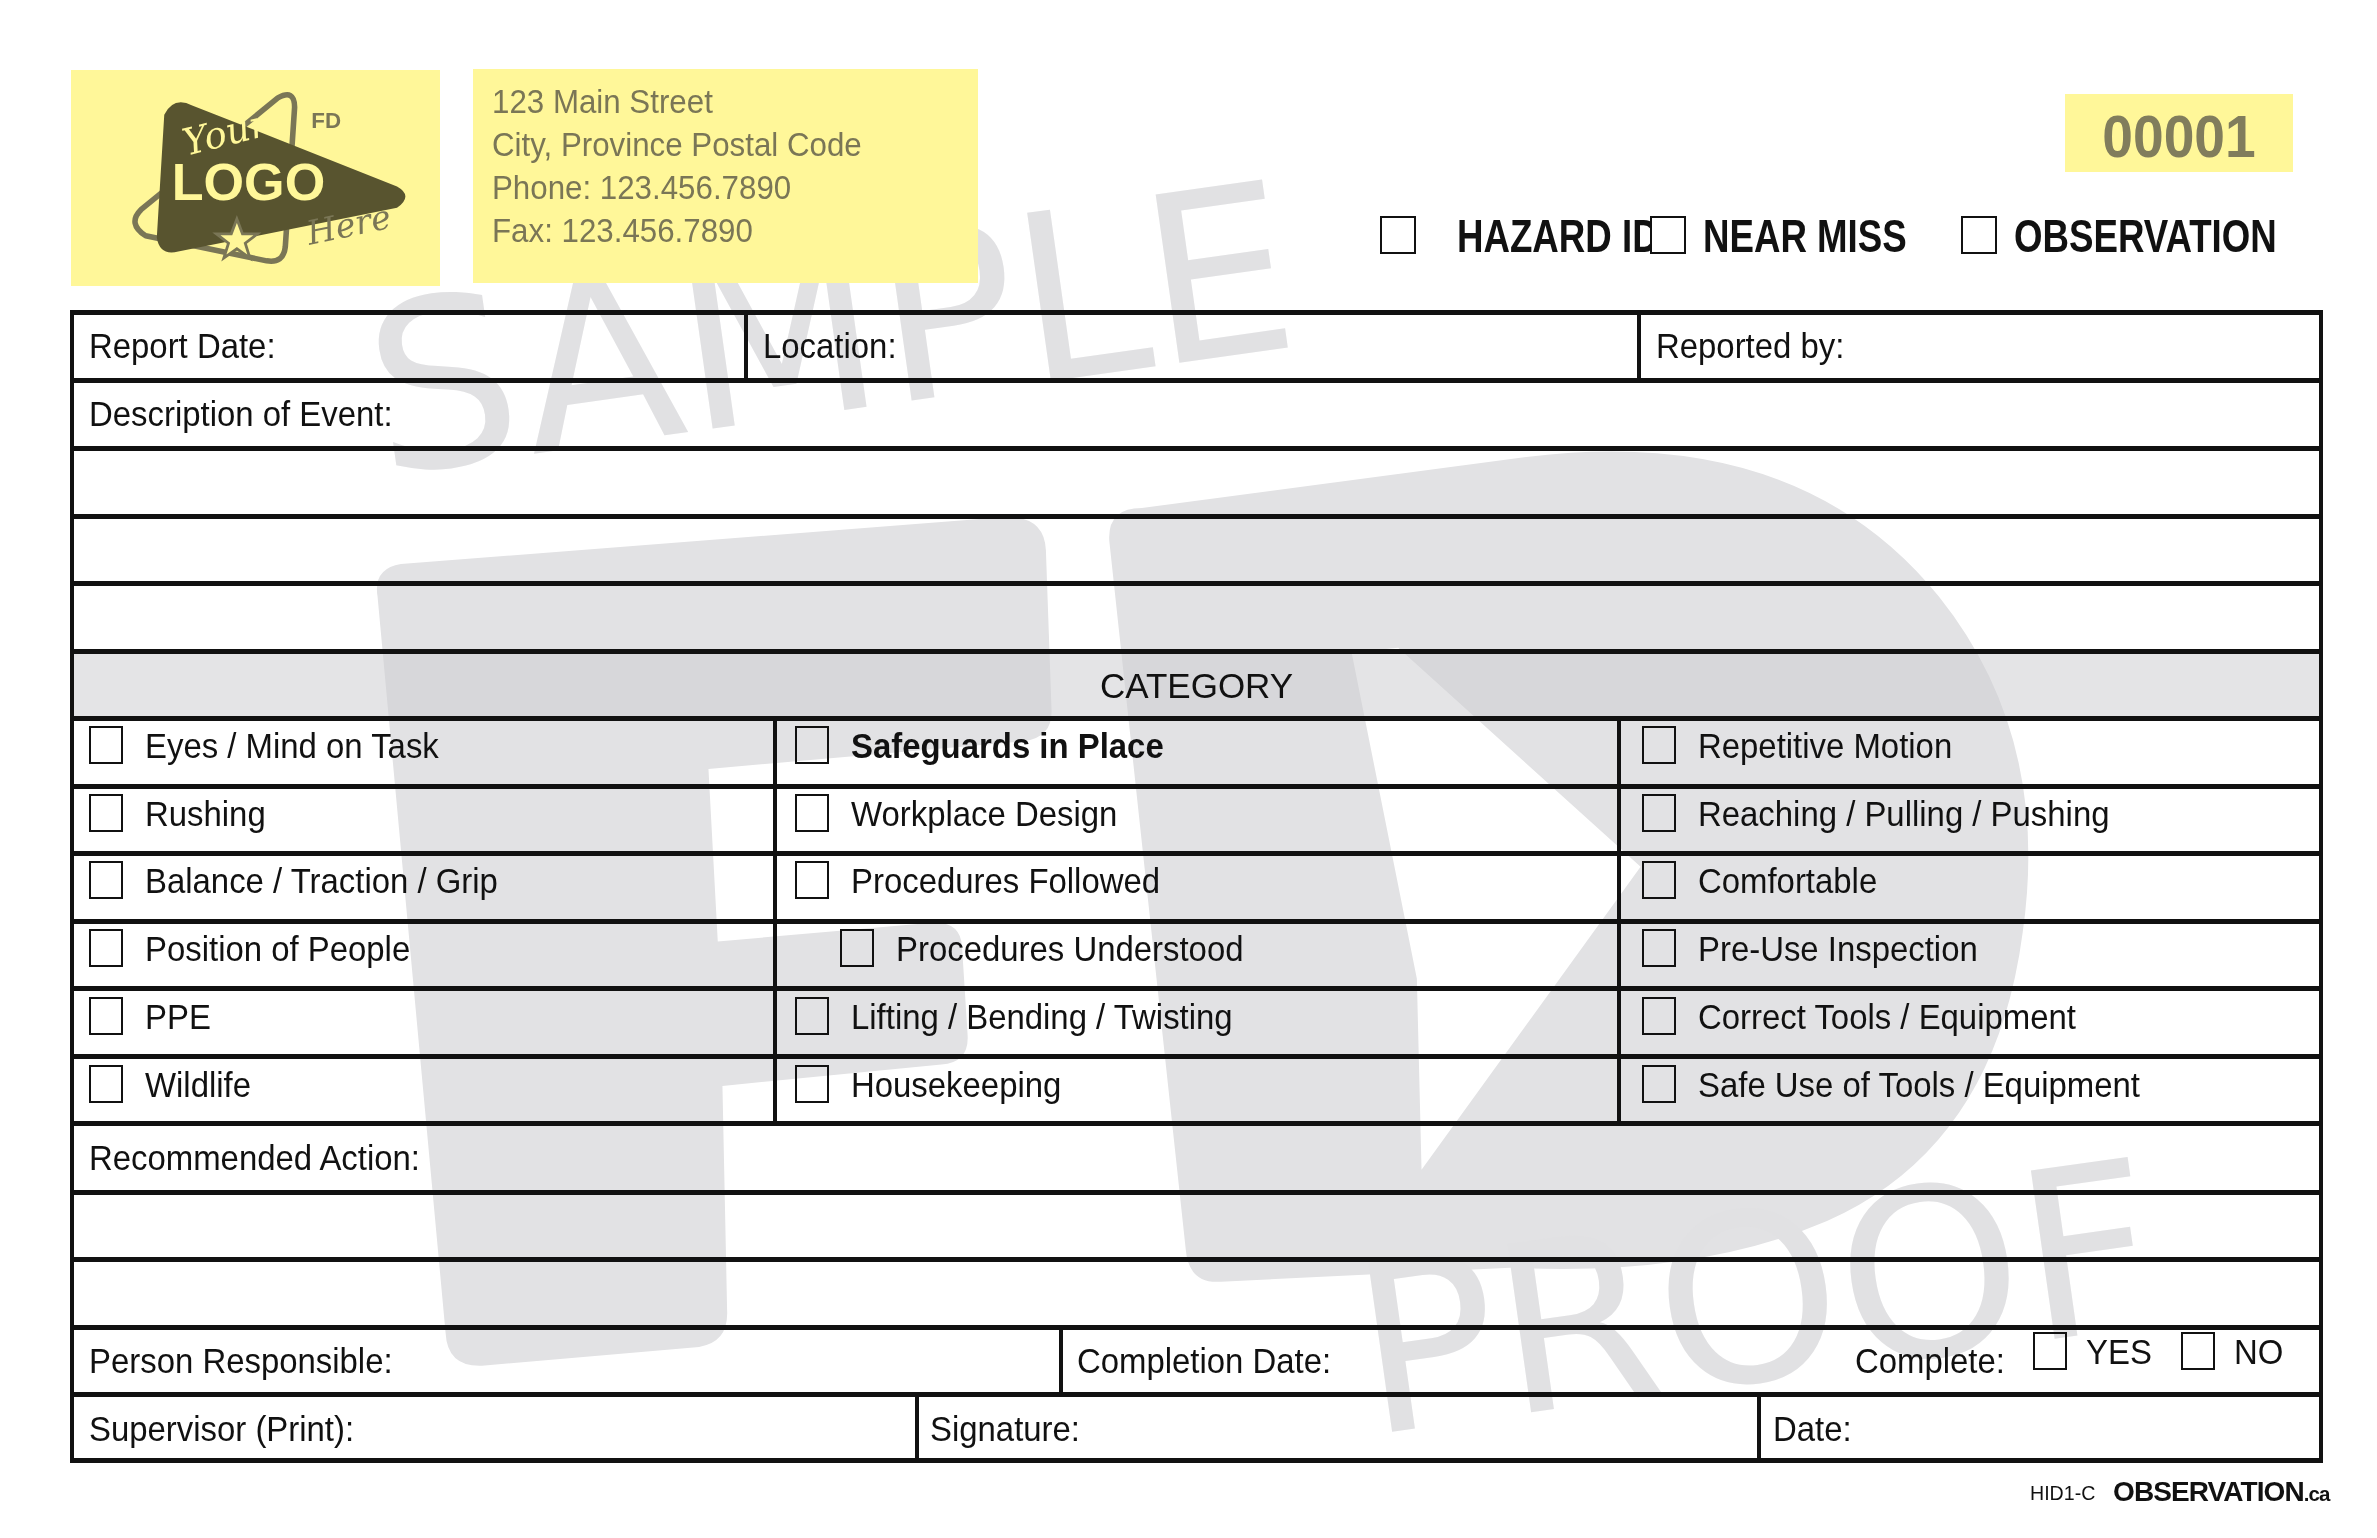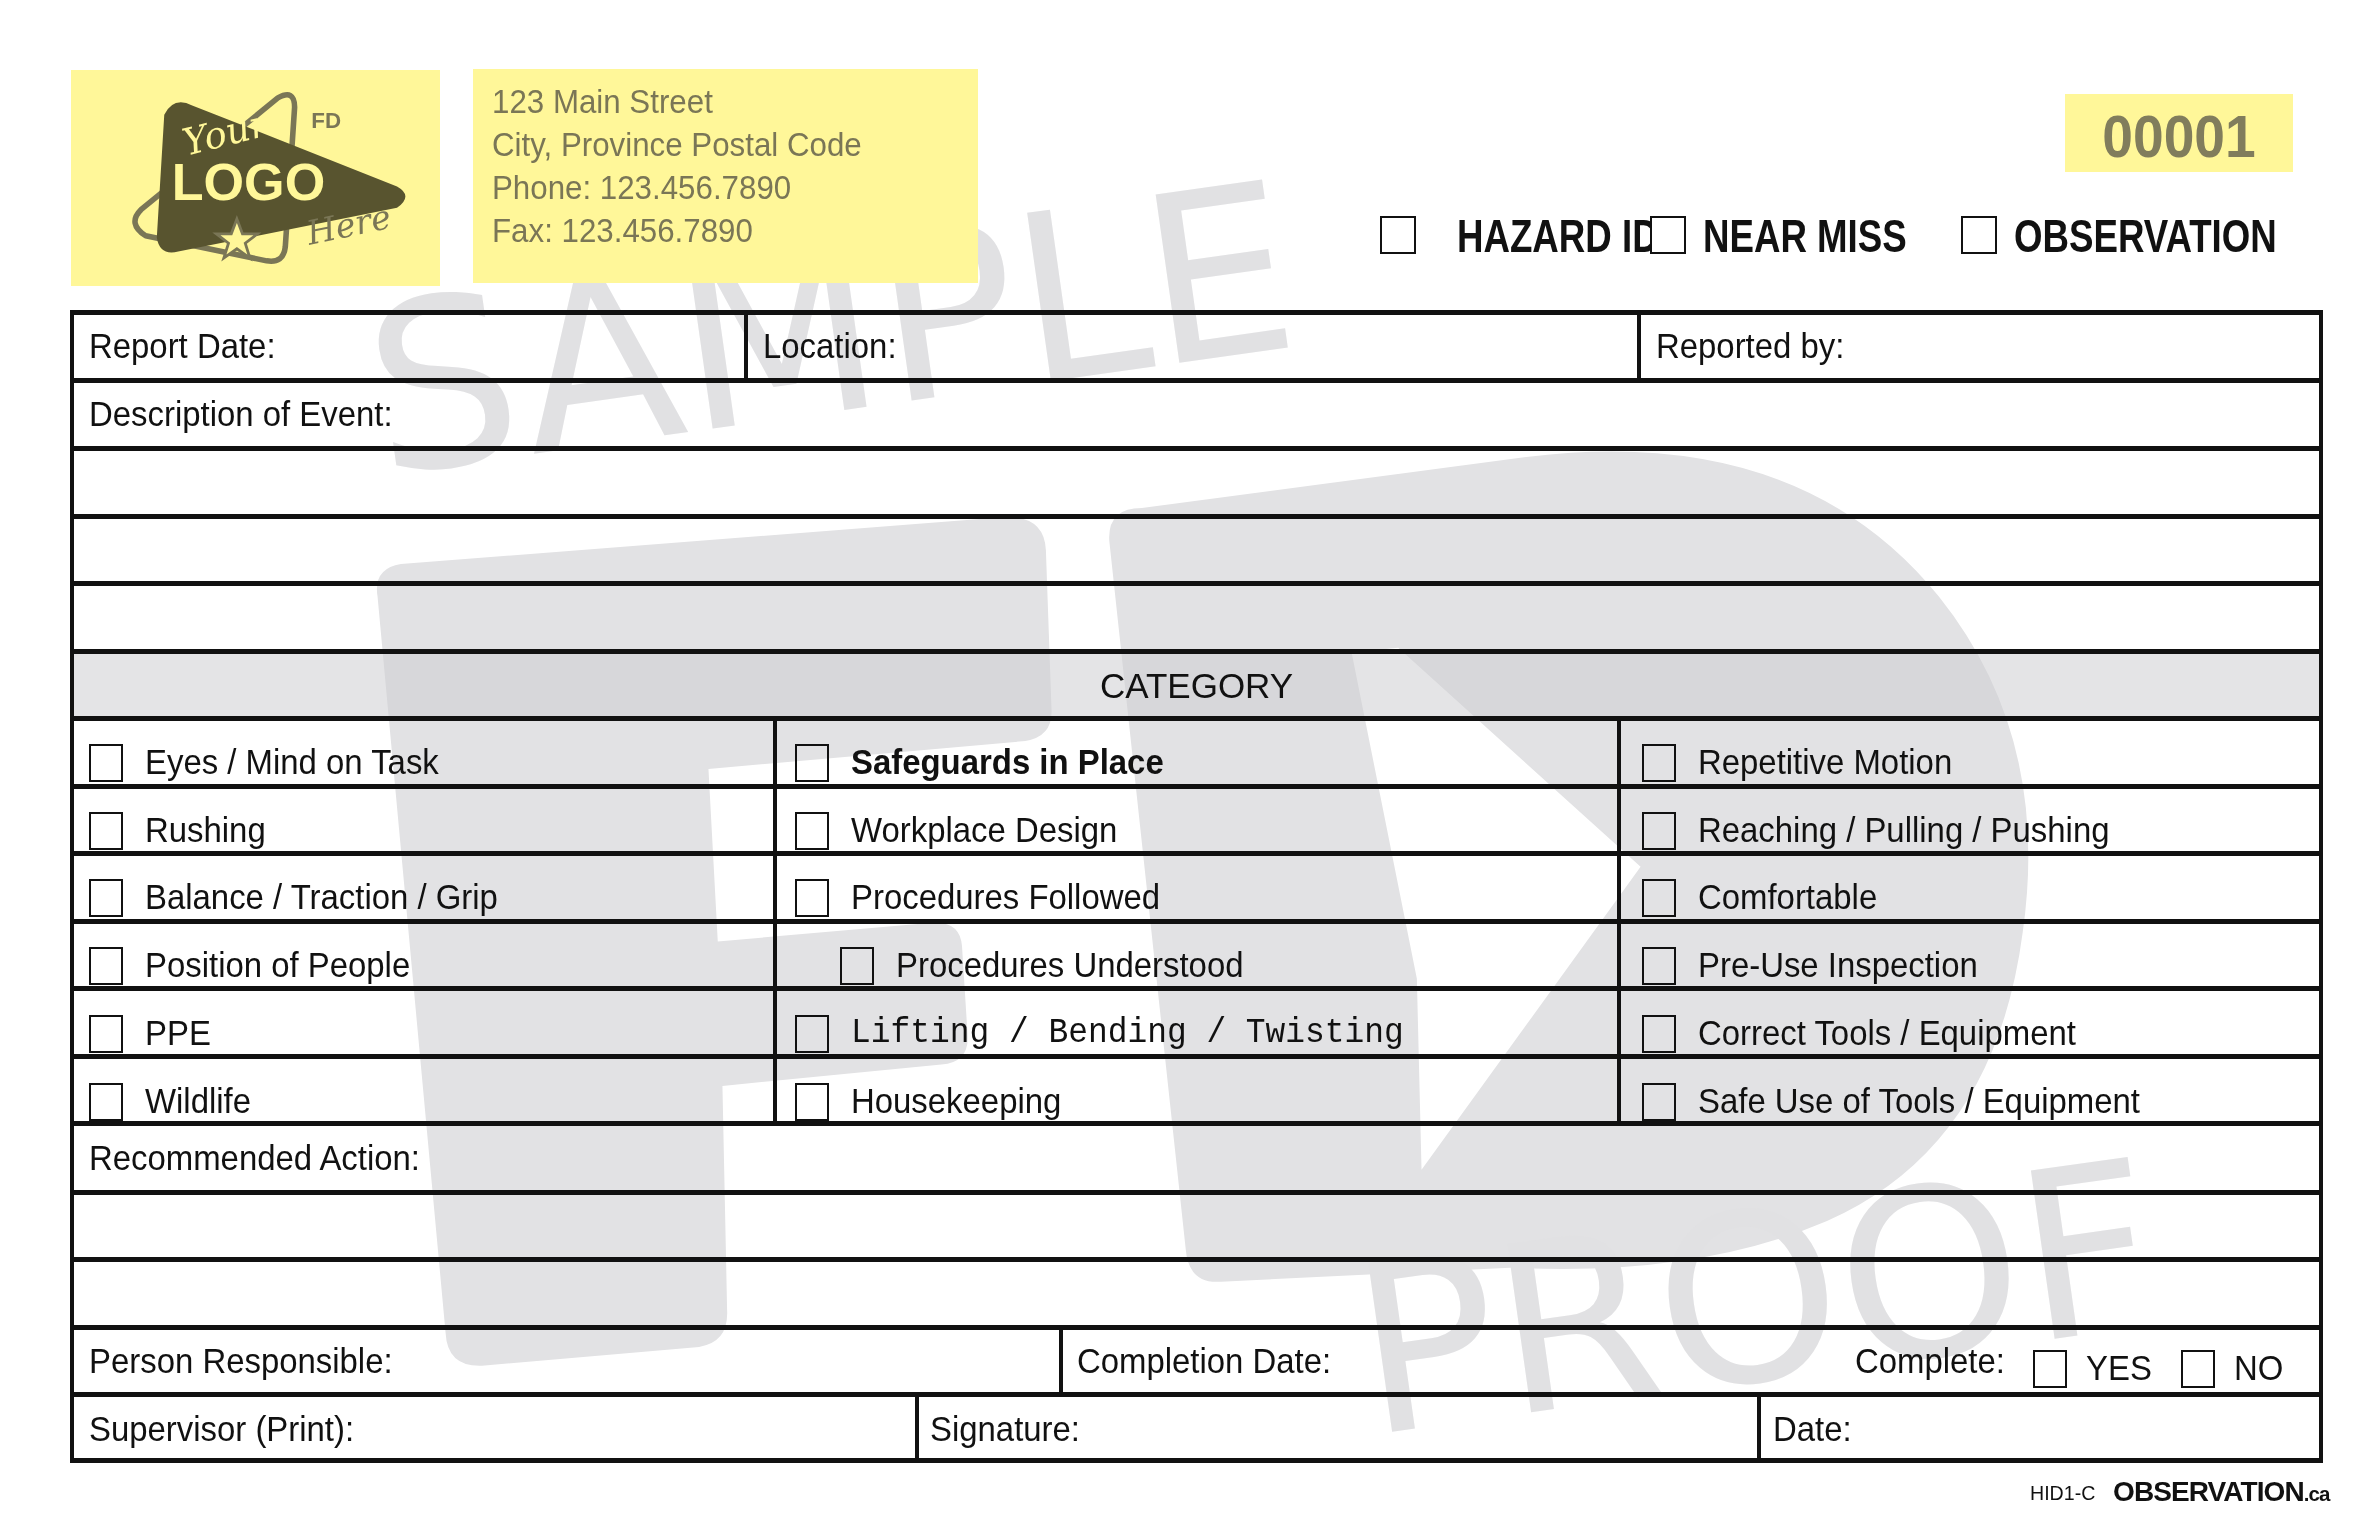--- a/index.html
+++ b/index.html
@@ -27,21 +27,21 @@
                 transform:scaleX(0.78); white-space:nowrap; letter-spacing:0px; }
 
   
   .hline { position:absolute; left:70px; width:2253px; height:4.7px; background:#111; z-index:3; }
   .vline { position:absolute; width:3.7px; background:#111; z-index:3; }
   .cell-label { position:absolute; font-size:35px; color:#111; z-index:4; white-space:nowrap;
                 transform-origin:left center; transform:scaleX(0.94); }
   .cat-band { position:absolute; left:72px; width:2249px; background:rgba(205,206,210,0.55); z-index:1; }
   .cat-title { position:absolute; left:72px; width:2249px; text-align:center; font-size:35px; color:#111; z-index:4; }
 
-  .cb-item { position:absolute; display:flex; align-items:flex-end; z-index:4; height:56px; }
+  .cb-item { position:absolute; display:flex; align-items:flex-start; z-index:4; height:56px; }
   .cb { width:30px; height:34px; border:2.8px solid #111; background:transparent; box-sizing:content-box; }
   .cb-label { font-size:35px; margin-left:22.4px; white-space:nowrap; transform-origin:left center; transform:scaleX(0.94); }
 
   .footer-code { position:absolute; left:2030px; top:1482px; font-size:19.6px; color:#111; z-index:4; }
   .footer-brand { position:absolute; left:2113px; top:1476px; font-size:28px; font-weight:bold; color:#111;
                   letter-spacing:-0.9px; z-index:4; transform-origin:left top; transform:scaleX(1.0); }
   .footer-brand small { font-size:20.5px; }
 </style>
 </head>
 <body>
@@ -173,21 +173,21 @@
       <span class="cb-label">Workplace Design</span>
     </div>
   <div class="cb-item" style="left:795px;top:861px;">
       <div class="cb"></div>
       <span class="cb-label">Procedures Followed</span>
     </div>
   <div class="cb-item" style="left:817px;top:929px;padding-left:23px;">
       <div class="cb"></div>
       <span class="cb-label">Procedures Understood</span>
     </div>
-  <div class="cb-item" style="left:795px;top:997px;font-family:Liberation Mono, monospace;">
+  <div class="cb-item" style="left:795px;top:997px;">
       <div class="cb"></div>
       <span class="cb-label">Lifting / Bending / Twisting</span>
     </div>
   <div class="cb-item" style="left:795px;top:1065px;">
       <div class="cb"></div>
       <span class="cb-label">Housekeeping</span>
     </div>
 
   <div class="cb-item" style="left:1642px;top:726px;">
       <div class="cb"></div>

